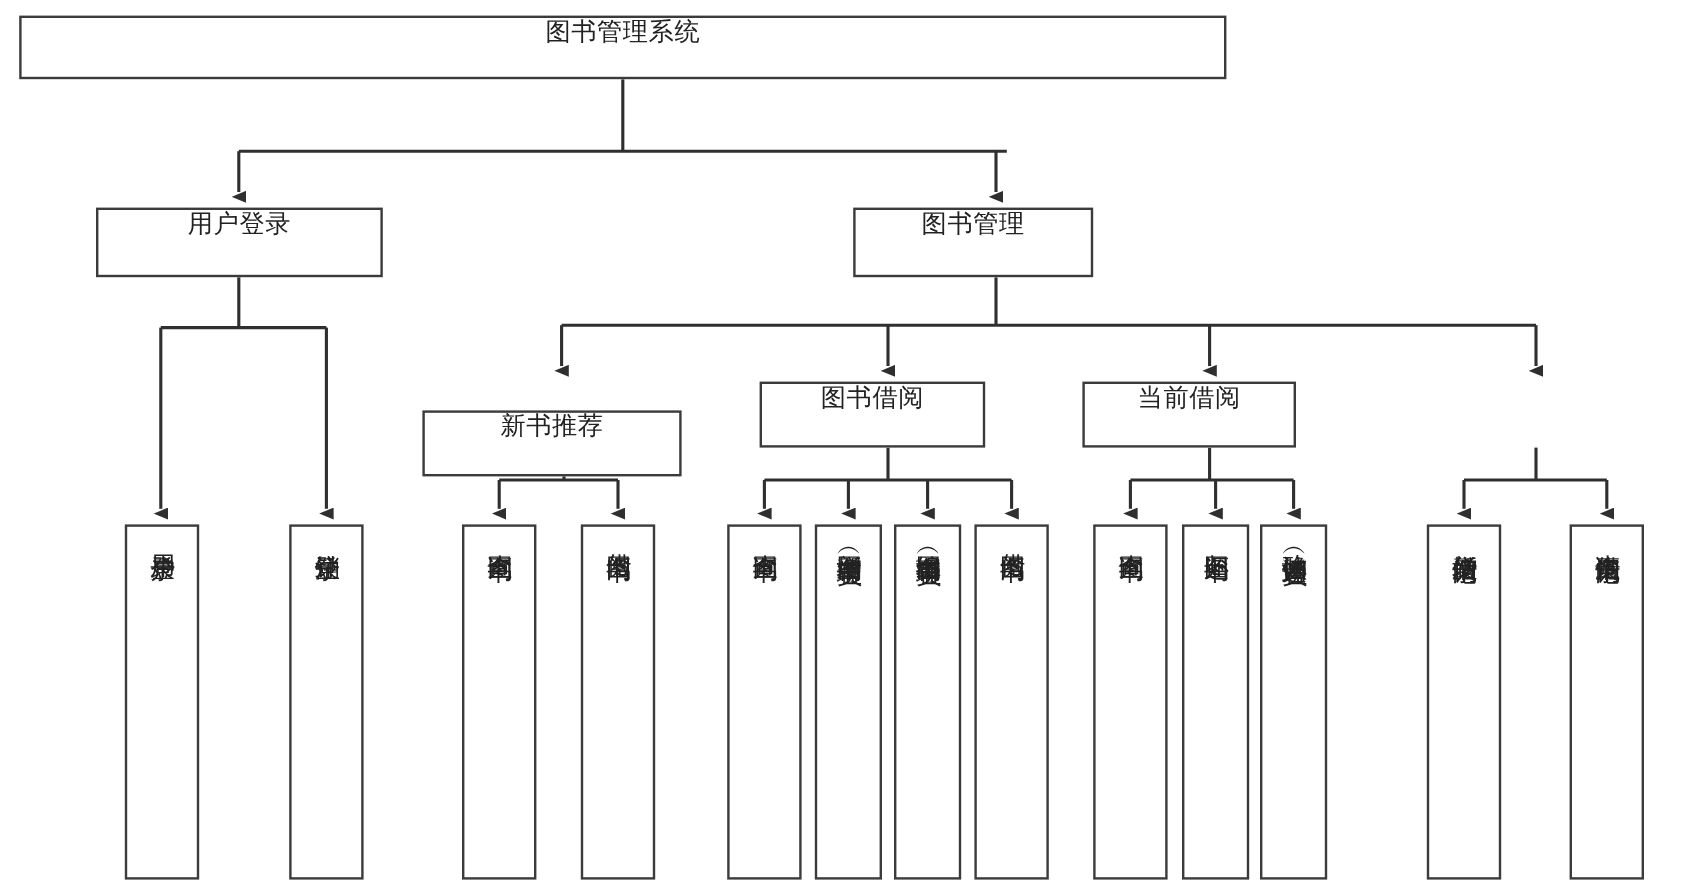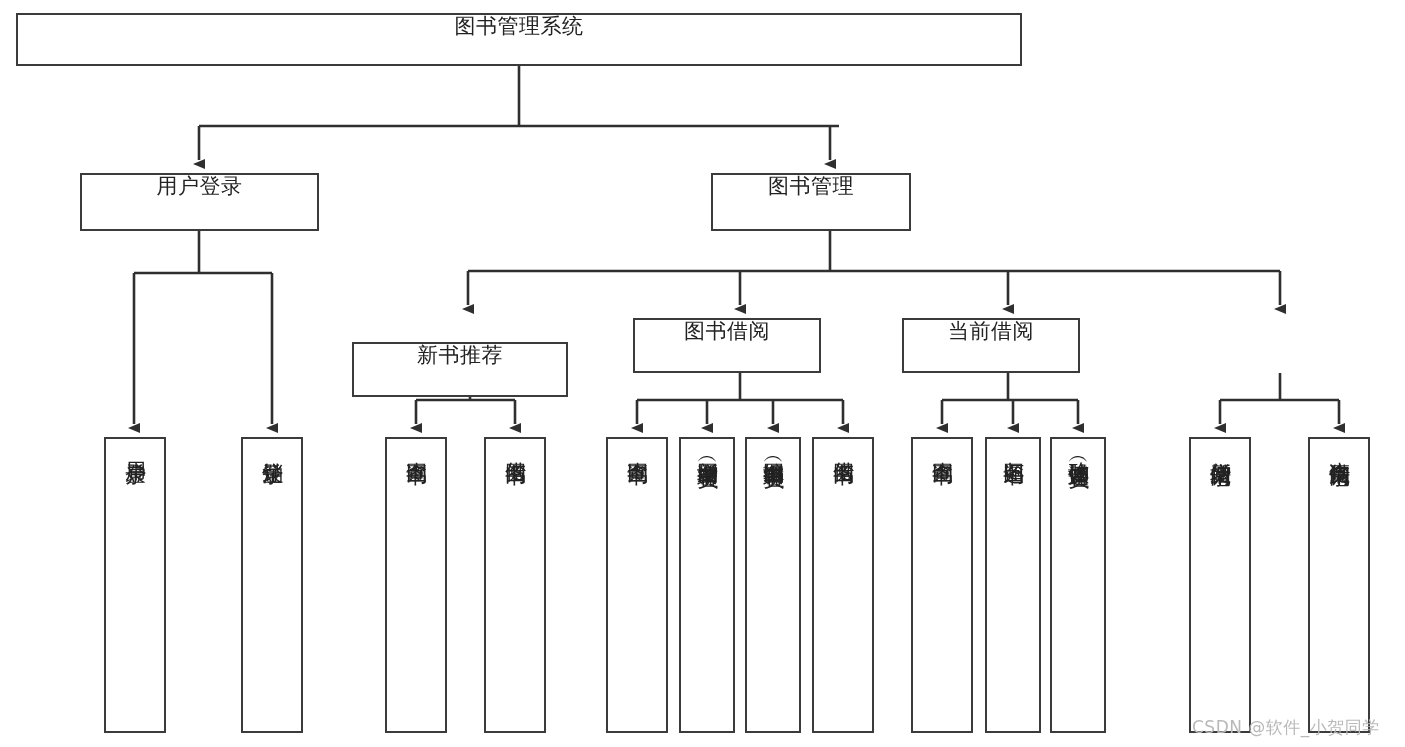--- a/index.html
+++ b/index.html
@@ -180,15 +180,14 @@
     <span class="label">确认归还（管理员）</span>
   </div>
 
   <div class="node v" style="left:1189px; top:437px; width:62px; height:296px;">
     <span class="label">新增借阅记录</span>
   </div>
   <div class="node v" style="left:1308px; top:437px; width:62px; height:296px;">
     <span class="label">查询借阅记录</span>
   </div>
 
-  <div class="watermark" style="left:1192px; top:716px;">CSDN @软件_小贺同学</div>
 
 </div>
 
 </body></html>

